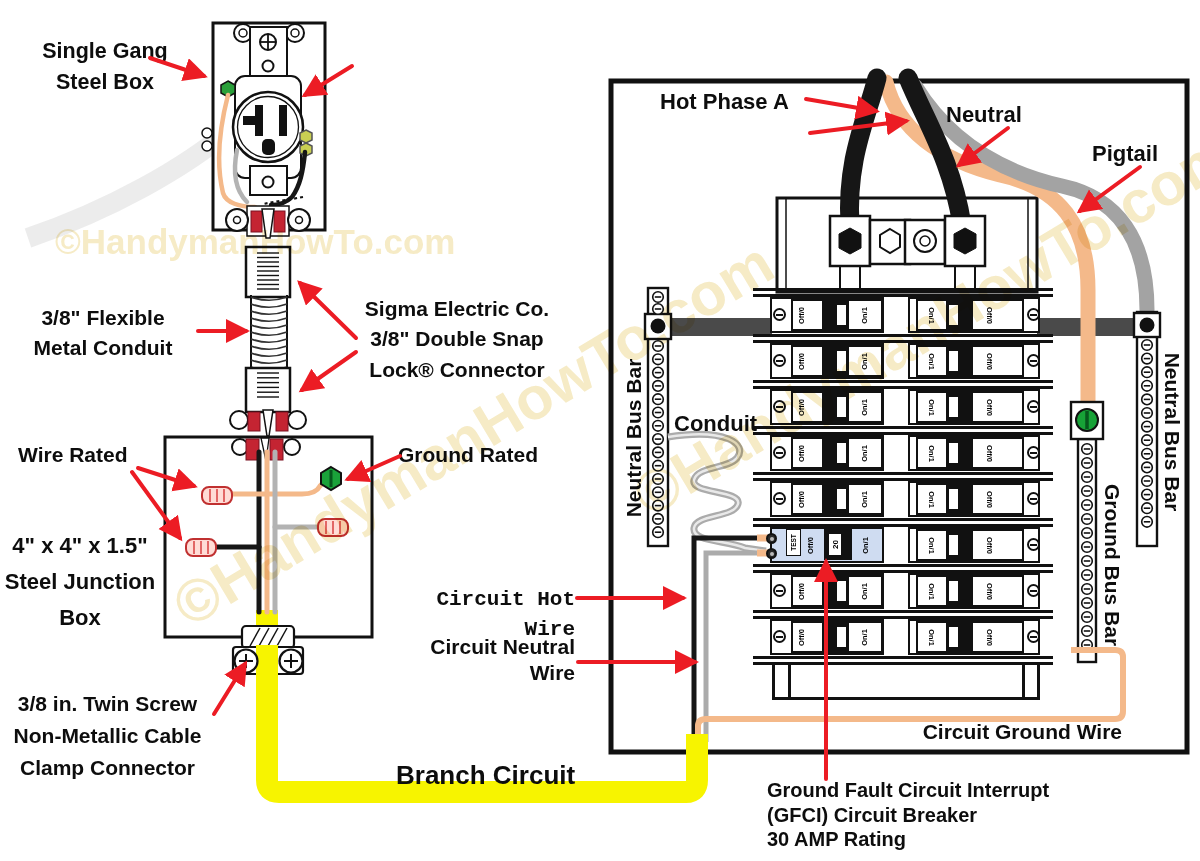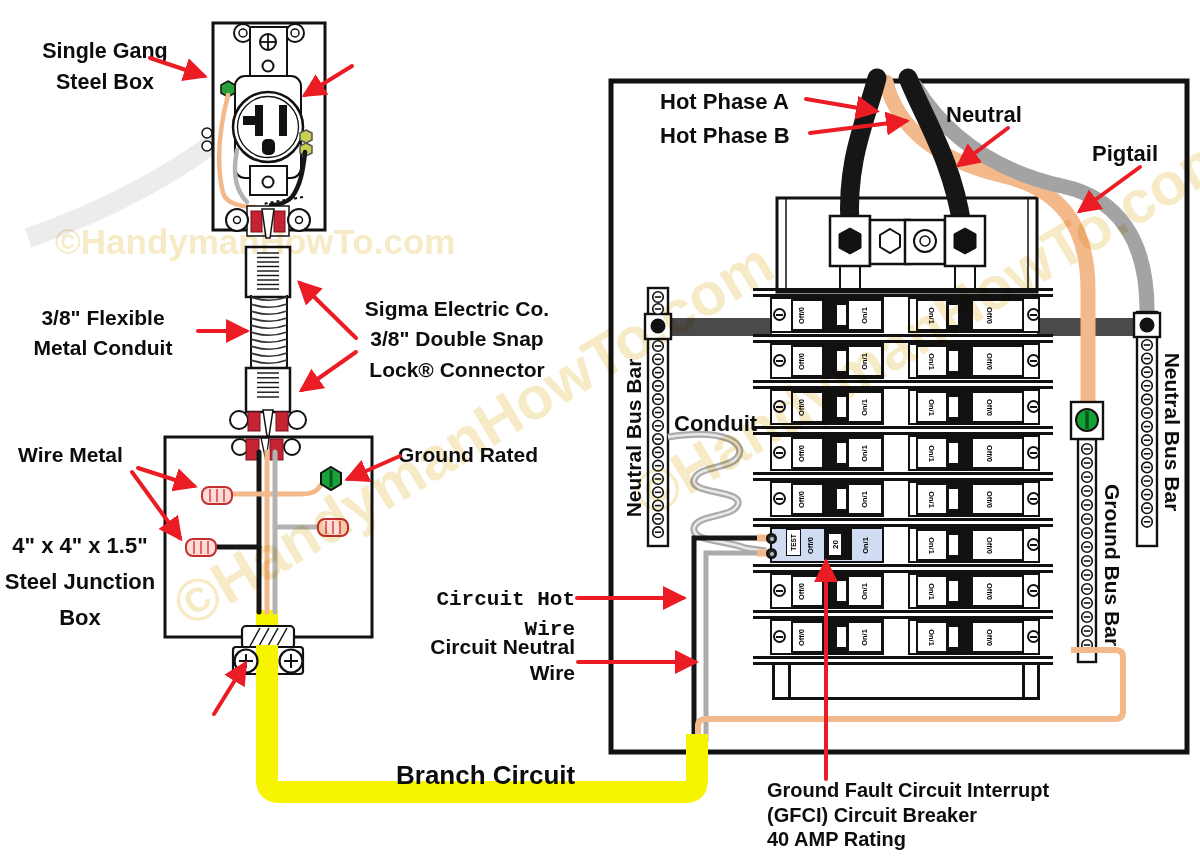--- a/index.html
+++ b/index.html
@@ -544,43 +544,46 @@
     </div>
 
 <div id="labels">
   <div class="lbl c" style="left:20px;top:36px;width:170px;font-size:21.5px;">Single Gang
 Steel Box</div>
   <div class="lbl c" style="left:8px;top:303px;width:190px;font-size:21px;">3/8" Flexible
 Metal Conduit</div>
   <div class="lbl c" style="left:352px;top:294px;width:210px;font-size:21px;">Sigma Electric Co.
 3/8" Double Snap
 Lock® Connector</div>
-  <div class="lbl" style="left:18px;top:440px;font-size:21px;">Wire Metal</div>
+  <div class="lbl" style="left:18px;top:440px;font-size:21px;">Wire Rated</div>
   <div class="lbl" style="left:398px;top:440px;font-size:21px;">Ground Rated</div>
   <div class="lbl c" style="left:0px;top:528px;width:160px;font-size:22px;line-height:36px;">4" x 4" x 1.5"
 Steel Junction
 Box</div>
+  <div class="lbl c" style="left:0px;top:688px;width:215px;font-size:21px;line-height:32px;">3/8 in. Twin Screw
+Non-Metallic Cable
+Clamp Connector</div>
   <div class="lbl" style="left:396px;top:757px;font-size:26px;">Branch Circuit</div>
 
   <div class="lbl" style="left:660px;top:86px;font-size:22px;">Hot Phase A</div>
-  <div class="lbl" style="left:660px;top:120px;font-size:22px;">Hot Phase B</div>
   <div class="lbl" style="left:946px;top:99px;font-size:22px;">Neutral</div>
   <div class="lbl" style="left:1092px;top:138px;font-size:22px;">Pigtail</div>
 
   <div class="vlbl" style="left:529px;top:426px;width:210px;height:24px;font-size:21px;transform:rotate(-90deg);">Neutral Bus Bar</div>
   <div class="vlbl" style="left:1067px;top:420px;width:210px;height:24px;font-size:21px;transform:rotate(90deg);">Neutral Bus Bar</div>
   <div class="vlbl" style="left:1007px;top:553px;width:210px;height:24px;font-size:21px;transform:rotate(90deg);">Ground Bus Bar</div>
 
   <div class="lbl" style="left:674px;top:408px;font-size:22px;">Conduit</div>
   <div class="lbl r" style="left:380px;top:585px;width:195px;font-size:21px;font-family:Liberation Mono, monospace;">Circuit Hot Wire</div>
   <div class="lbl r" style="left:380px;top:634px;width:195px;font-size:21px;line-height:26px;">Circuit Neutral
 Wire</div>
+  <div class="lbl r" style="left:870px;top:717px;width:252px;font-size:21px;">Circuit Ground Wire</div>
   <div class="lbl" style="left:767px;top:778px;font-size:20px;line-height:24.5px;">Ground Fault Circuit Interrupt
 (GFCI) Circuit Breaker
-40 AMP Rating</div>
+30 AMP Rating</div>
 </div>
 
 <svg id="arrows" width="1200" height="861" viewBox="0 0 1200 861">
   <defs>
     <marker id="ah" markerWidth="8" markerHeight="8" refX="5" refY="3" orient="auto" markerUnits="strokeWidth">
       <path d="M0,0 L6,3 L0,6 z" fill="#ec1c24"></path>
     </marker>
   </defs>
   <g stroke="#ec1c24" stroke-width="4" fill="none" stroke-linecap="round">
     <line x1="150" y1="58" x2="204" y2="76" marker-end="url(#ah)"></line>

